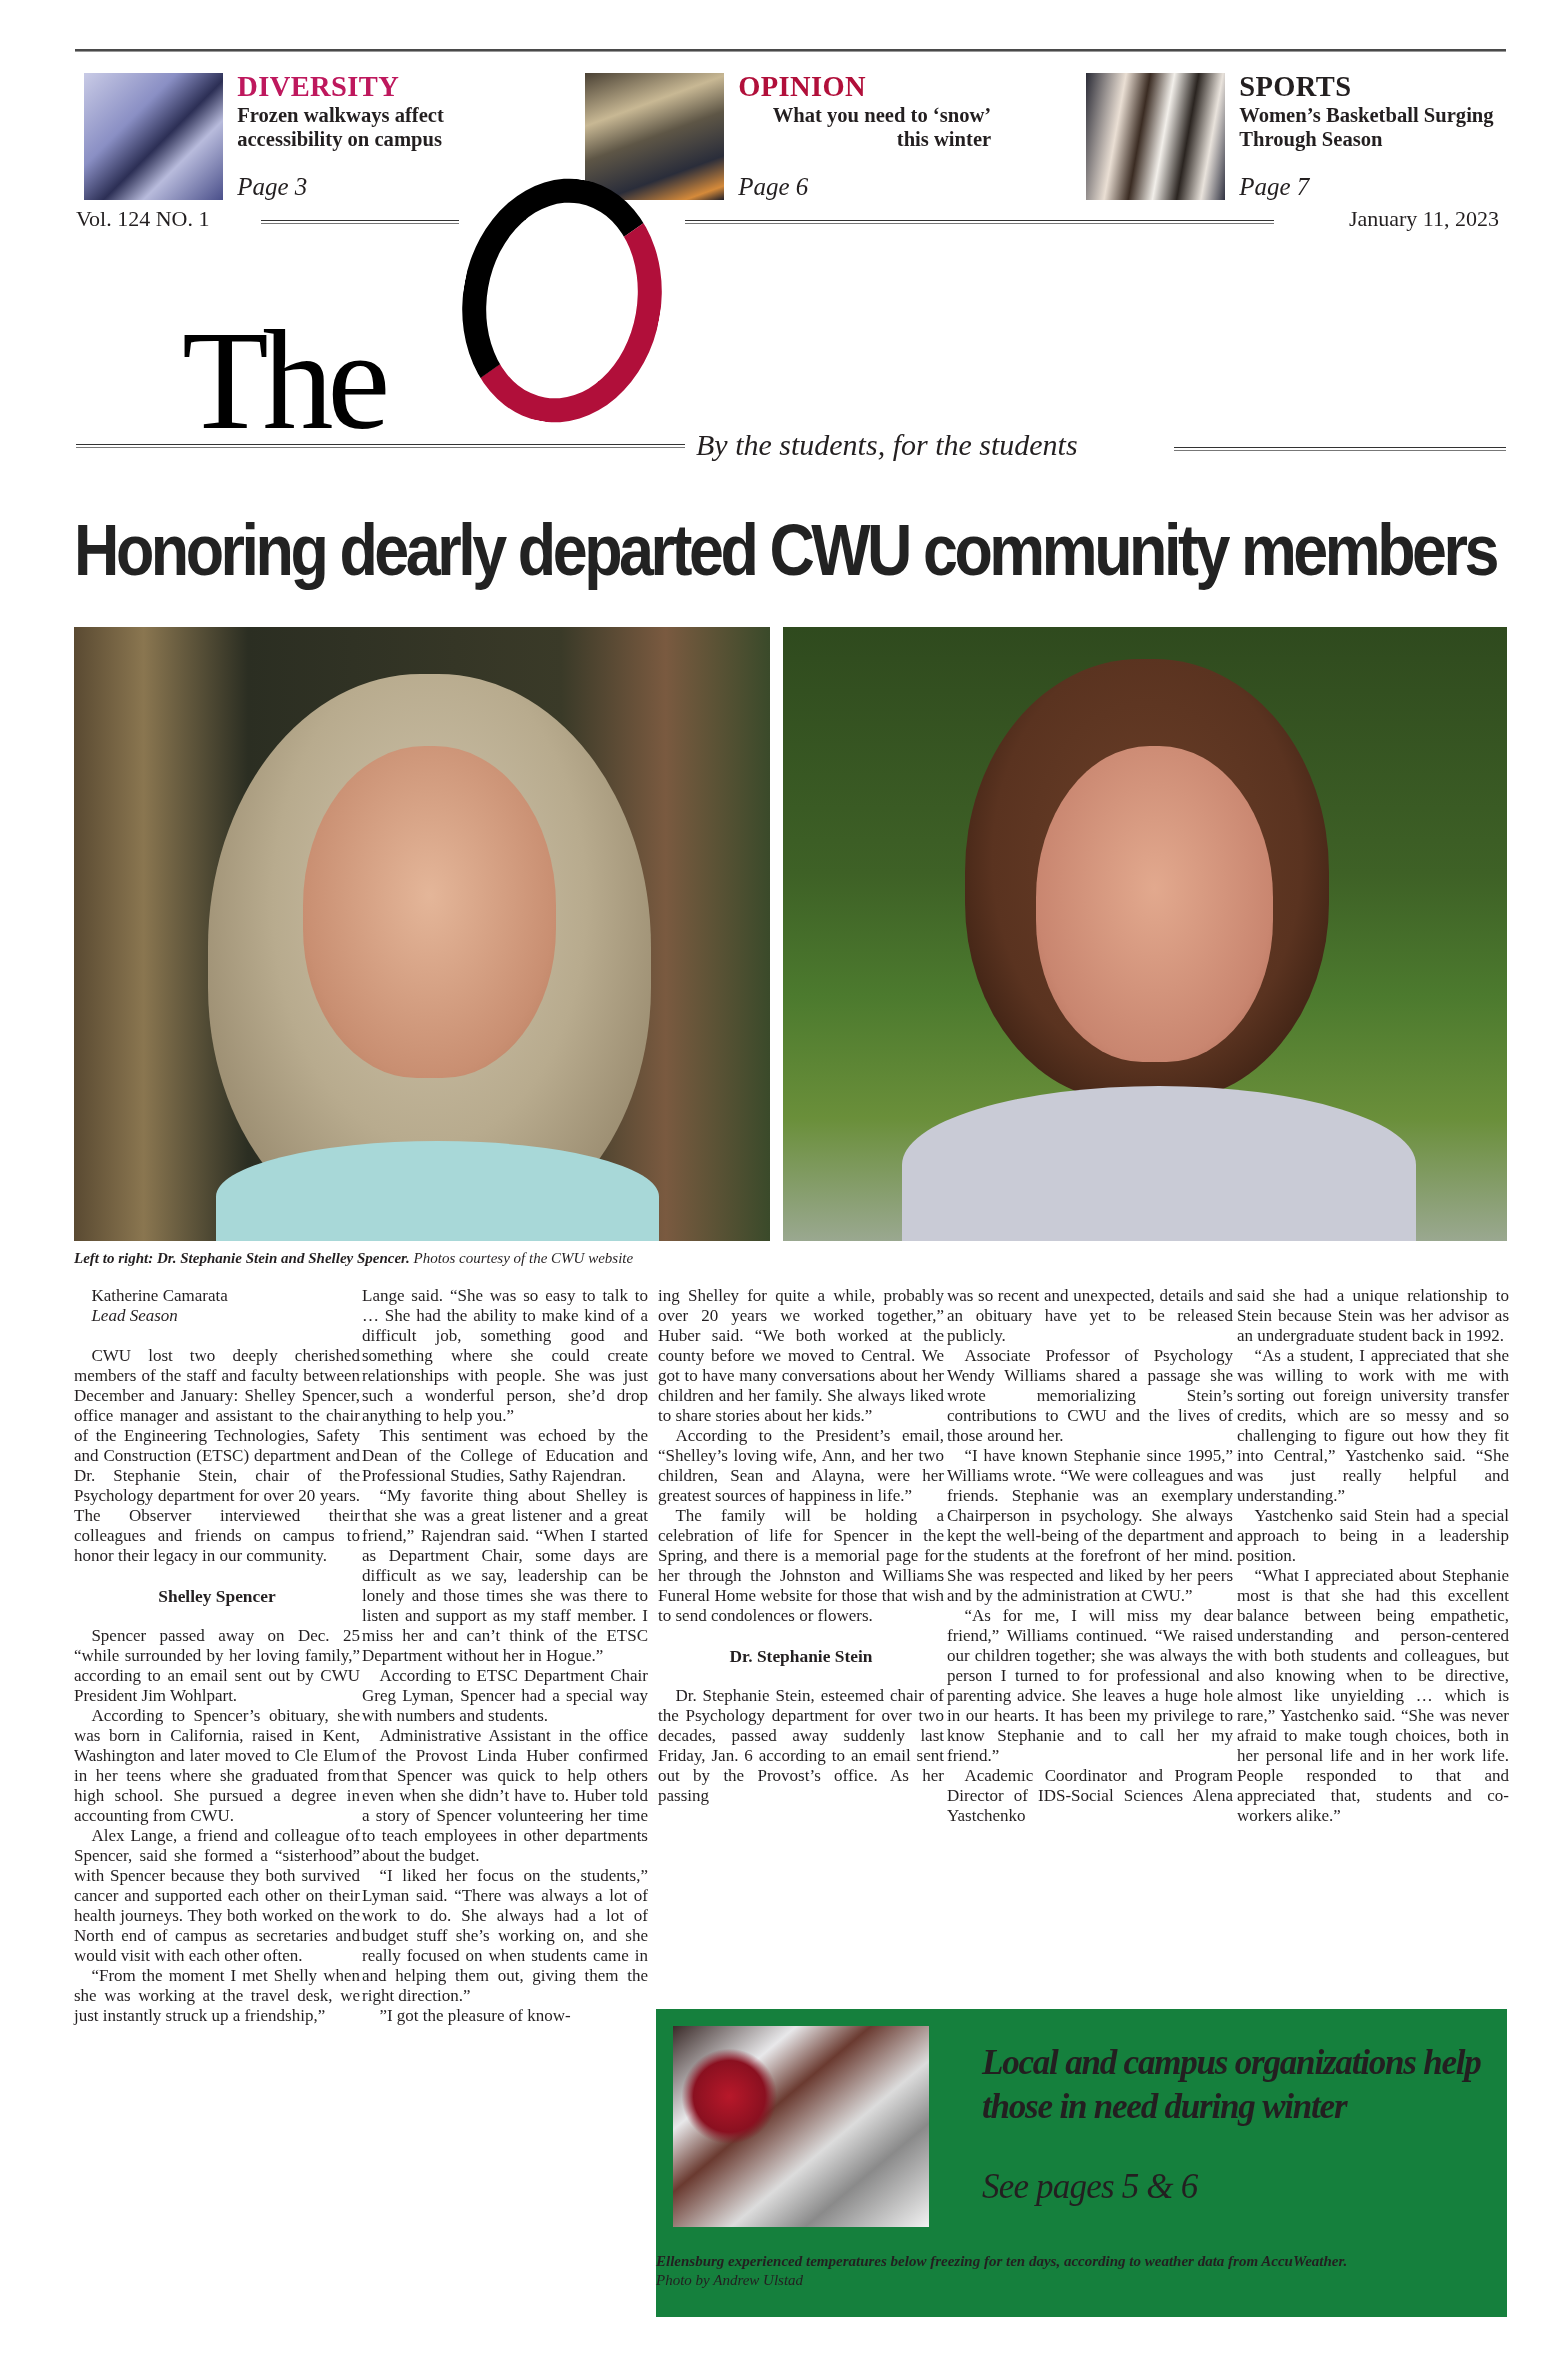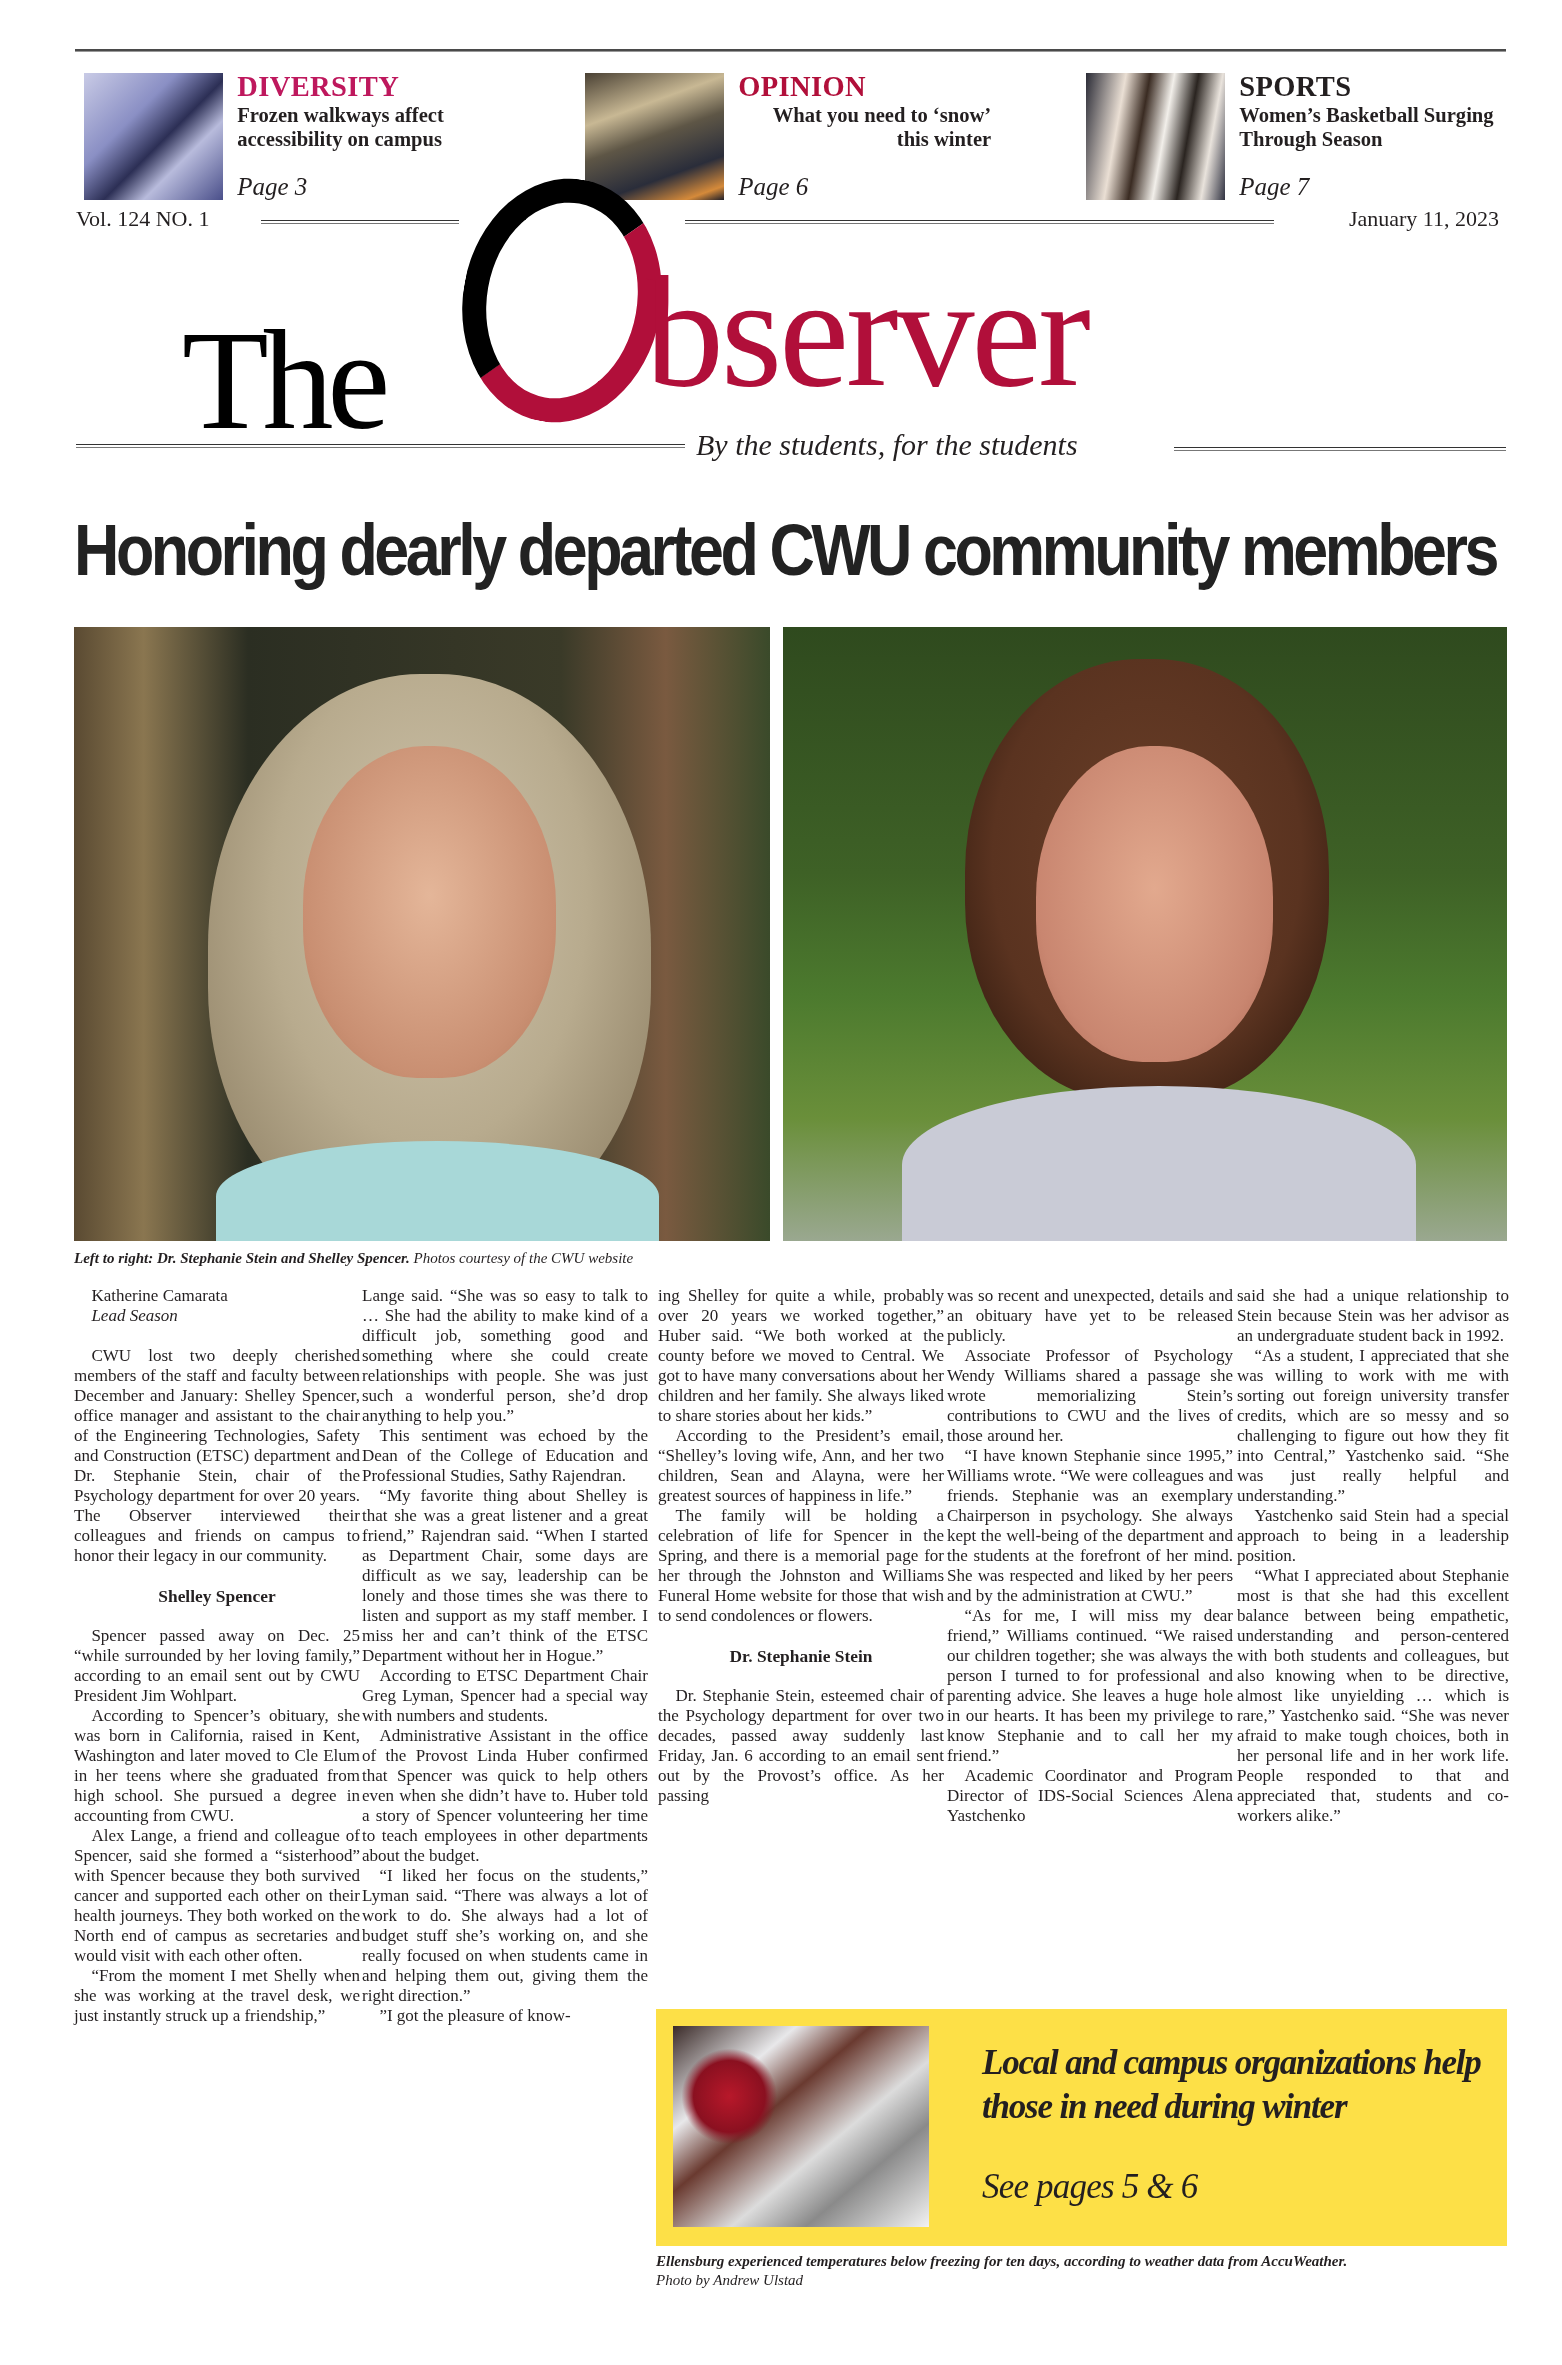--- a/index.html
+++ b/index.html
@@ -61,21 +61,21 @@
   .col-1 { left: 74px; }
   .col-2 { left: 362px; }
   .col-3 { left: 658px; }
   .col-4 { left: 947px; }
   .col-5 { left: 1237px; width: 272px; }
   .byline-name { text-indent: 0; text-align: left; }
   .byline-title { text-indent: 0; font-style: italic; text-align: left; margin-bottom: 20px; }
   .subhead { font-weight: bold; font-size: 17.4px; text-indent: 0 !important; margin: 20px 0 20px; text-align: center; }
 
   
-  .promo { position: absolute; left: 656px; top: 2009px; width: 851px; height: 237px; background: #fde047; }
+  .promo { position: absolute; left: 656px; top: 2009px; width: 851px; height: 308px; background: #15803d; }
   .promo-img { position: absolute; left: 17.4px; top: 17.4px; width: 256px; height: 201px; background: radial-gradient(circle at 22% 35%, #b8182a 0%, #8a1020 15%, transparent 20%), linear-gradient(140deg, #3a2a28 0%, #e8e8ea 25%, #6a3a30 40%, #dcdcdc 60%, #8a8a8a 75%, #f2f2f2 100%); }
   .promo-title { position: absolute; left: 326px; top: 32px; width: 506px; font-size: 35px; line-height: 44px; font-style: italic; font-weight: bold; letter-spacing: -1.2px; }
   .promo-pages { position: absolute; left: 326px; top: 158px; font-size: 35px; font-style: italic; line-height: 40px; letter-spacing: -0.8px; }
 
   .promo-caption { position: absolute; left: 656px; top: 2252px; font-size: 15px; font-style: italic; line-height: 19px; }
   .promo-caption .main { font-weight: bold; display: block; }
 </style>
 </head>
 <body>
 
@@ -107,21 +107,20 @@
 </div>
 
 <div class="vol">Vol. 124 NO. 1</div>
 <div class="date">January 11, 2023</div>
 <div class="rule-double rule-1"></div>
 <div class="rule-double rule-2"></div>
 
 <div class="logo">
   <span class="logo-the">The</span>
   <div class="logo-o"></div>
-  <span class="logo-rest">bserver</span>
 </div>
 
 <div class="rule-double rule-3"></div>
 <div class="tagline">By the students, for the students</div>
 <div class="rule-double rule-4"></div>
 
 <h1 class="headline">Honoring dearly departed CWU community members</h1>
 
 <div class="photo photo-left">
   <div class="face face-left-hair"></div>

